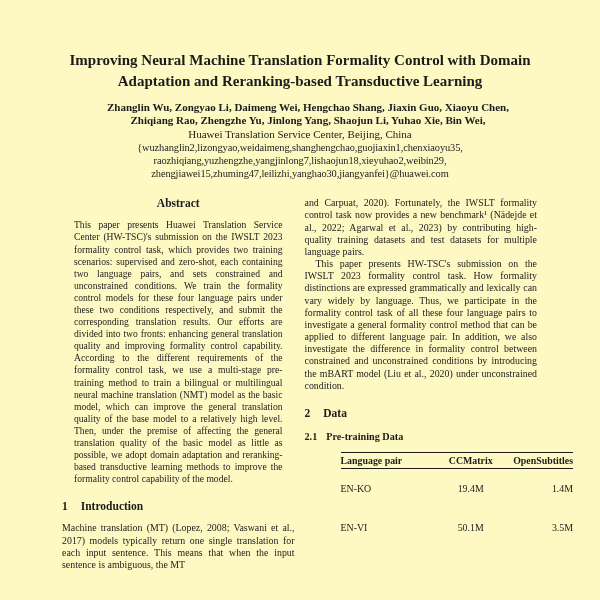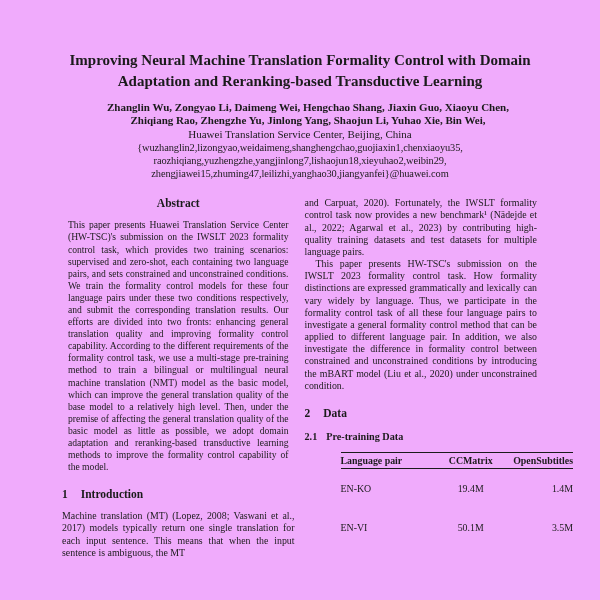--- a/index.html
+++ b/index.html
@@ -12,21 +12,21 @@
     height: 600px;
     overflow: hidden;
     color: #1b1b1b;
     font-family: "Liberation Serif", "DejaVu Serif", serif;
   }
   .page {
     position: relative;
     width: 600px;
     height: 600px;
     overflow: hidden;
-    background: #f0abfc;
+    background: #fef9c3;
   }
   .titleblock {
     text-align: center;
     padding-top: 50px;
   }
   .title {
     font-size: 15px;
     font-weight: bold;
     line-height: 21px;
     margin: 0 55px;
@@ -58,21 +58,21 @@
     flex: 1 1 0;
     min-width: 0;
   }
   .abstract-head {
     text-align: center;
     font-size: 11.5px;
     font-weight: bold;
     margin: 0 0 10px 0;
   }
   .abstract-body {
-    margin: 0 6px;
+    margin: 0 12px;
     font-size: 9.6px;
     line-height: 12.1px;
     text-align: justify;
     hyphens: auto;
   }
   .sec-head {
     font-size: 11.5px;
     font-weight: bold;
     margin: 15px 0 10px 0;
   }

